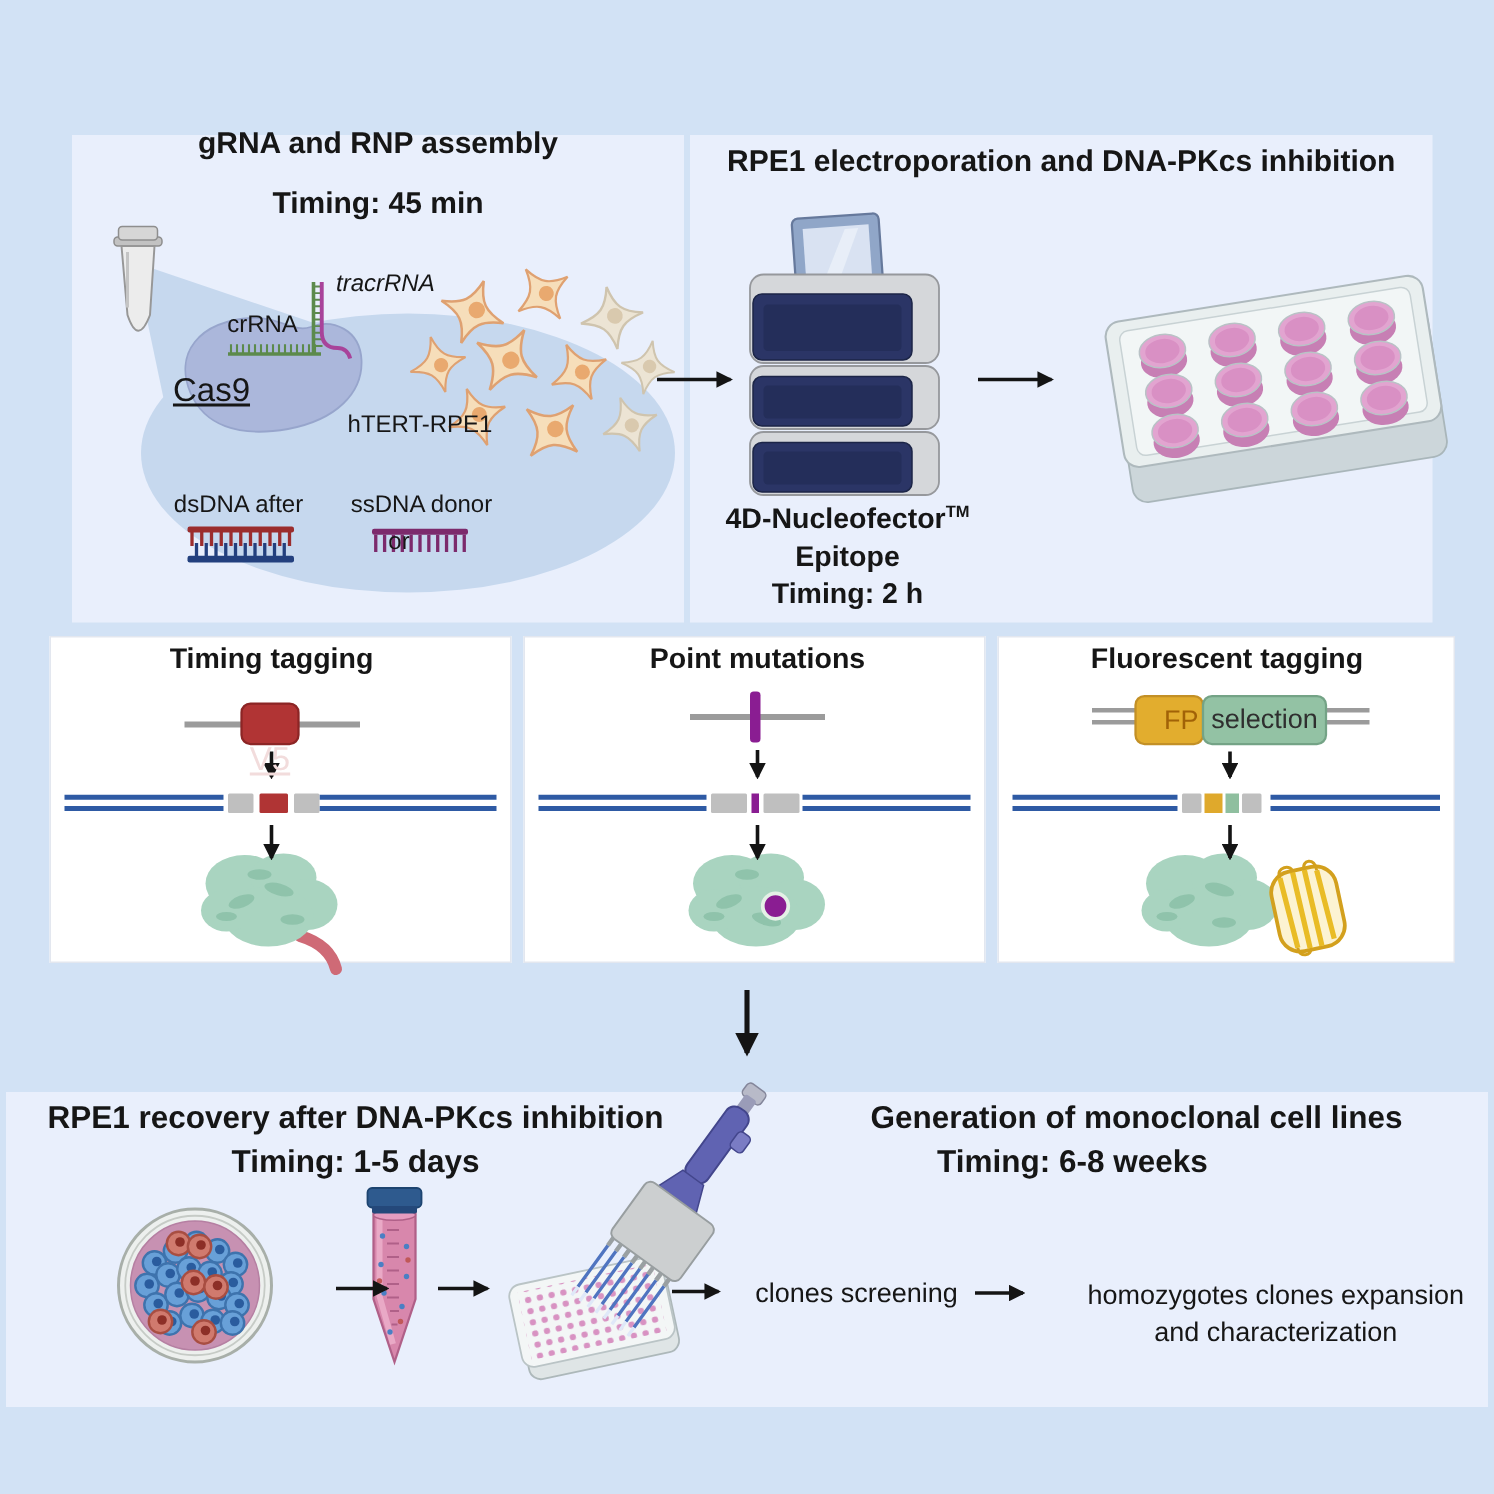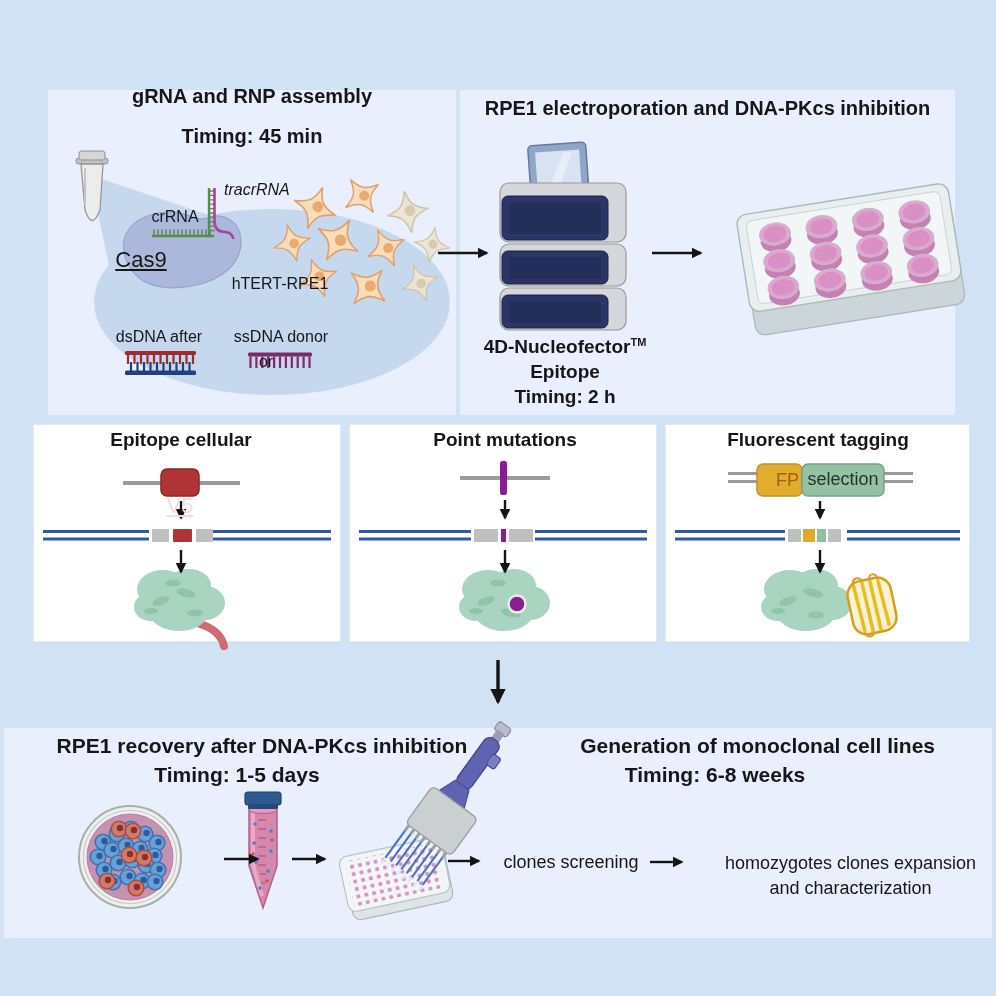--- a/index.html
+++ b/index.html
@@ -395,27 +395,27 @@
   <div class="txt t16" style="left:210px;top:274px;width:140px;">hTERT-RPE1</div>
   <div class="txt t16" style="left:99px;top:327px;width:120px;">dsDNA after</div>
   <div class="txt t16" style="left:204px;top:352px;width:28px;margin-left:48px;">or</div>
   <div class="txt t16" style="left:221px;top:327px;width:120px;">ssDNA donor</div>
 
   <div class="txt bold t20" style="left:460px;top:96px;width:495px;">RPE1 electroporation and DNA-PKcs inhibition</div>
   <div class="txt bold t19" style="left:465px;top:335px;width:200px;"><span>4D-Nucleofector</span><sup>TM</sup></div>
   <div class="txt bold t19" style="left:465px;top:360px;width:200px;">Epitope</div>
   <div class="txt bold t19" style="left:465px;top:385px;width:200px;">Timing: 2 h</div>
 
-  <div class="txt bold t19" style="left:56px;top:428px;width:250px;">Epitope cellular</div>
+  <div class="txt bold t19" style="left:56px;top:428px;width:250px;">Timing tagging</div>
   <div class="txt t17" style="left:161px;top:492px;width:38px;color:#f2dcdc;">V5</div>
   <div class="txt bold t19" style="left:380px;top:428px;width:250px;">Point mutations</div>
   <div class="txt bold t19" style="left:693px;top:428px;width:250px;">Fluorescent tagging</div>
   <div class="txt t18" style="left:757px;top:469px;width:61px;color:#a16207;">FP</div>
   <div class="txt t18" style="left:802px;top:468px;width:82px;color:#2f2f2f;">selection</div>
 
-  <div class="txt bold t21" style="left:27px;top:733px;width:420px;margin-left:25px;">RPE1 recovery after DNA-PKcs inhibition</div>
+  <div class="txt bold t21" style="left:27px;top:733px;width:420px;">RPE1 recovery after DNA-PKcs inhibition</div>
   <div class="txt bold t21" style="left:27px;top:762px;width:420px;">Timing: 1-5 days</div>
   <div class="txt bold t21" style="left:495px;top:733px;width:440px;text-align:right;">Generation of monoclonal cell lines</div>
   <div class="txt bold t21" style="left:495px;top:762px;width:440px;">Timing: 6-8 weeks</div>
   <div class="txt t18" style="left:491px;top:851px;width:160px;">clones screening</div>
   <div class="txt t18" style="left:708px;top:851px;width:285px;line-height:25px;text-align:center;"><span>homozygotes clones expansion</span><br><span>and characterization</span></div>
 
 </div>
 
 </body></html>

